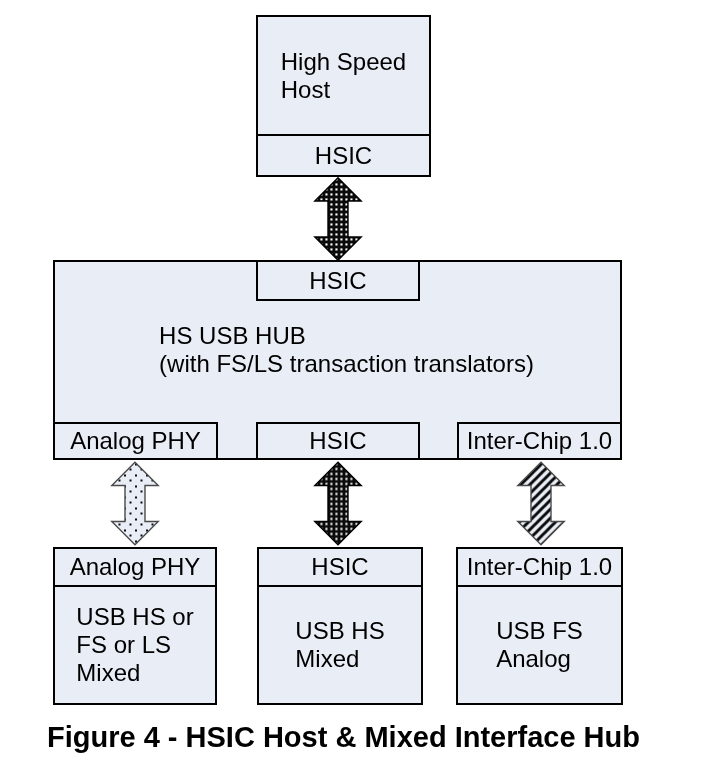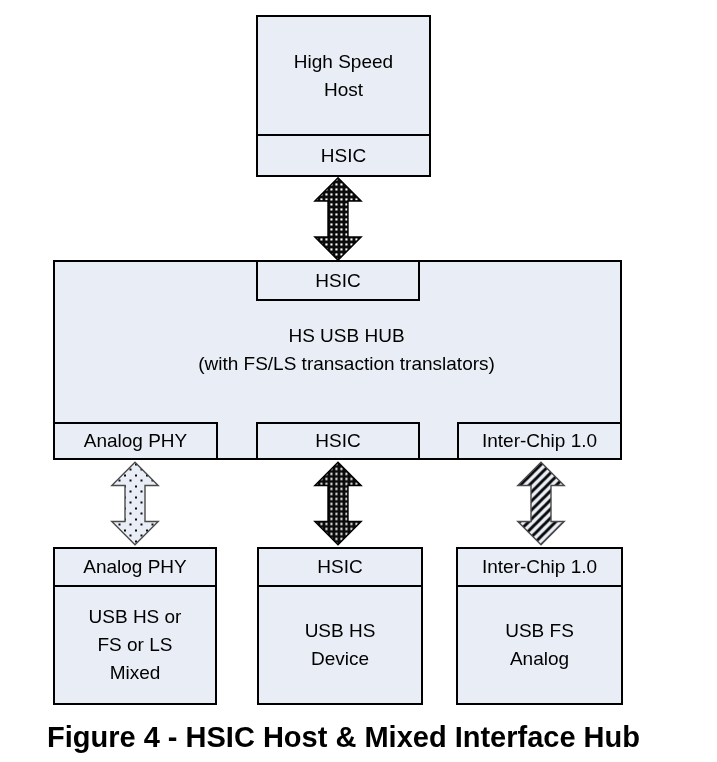--- a/index.html
+++ b/index.html
@@ -20,23 +20,22 @@
     height:762px;
     background:var(--background);
     overflow:hidden;
   }
   .box{
     position:absolute;
     background:var(--box-fill);
     border:2px solid var(--border-color);
   }
   .label{
-    font-size:19px;
+    font-size:24px;
     line-height:28px;
-    text-align:center;
     white-space:pre-line;
   }
   
   .host{left:256px;top:15px;width:175px;height:162px;display:flex;flex-direction:column;}
   .host-title{flex:1;display:flex;align-items:center;justify-content:center;}
   .strip{
     border-top:2px solid var(--border-color);
     height:41px;
     display:flex;align-items:center;justify-content:center;
   }
@@ -156,21 +155,21 @@
 Mixed</div>
     </div>
   </div>
 
   <div class="box device device-2">
     <div class="device-port">
       <div class="label">HSIC</div>
     </div>
     <div class="device-body">
       <div class="label">USB HS
-Device</div>
+Mixed</div>
     </div>
   </div>
 
   <div class="box device device-3">
     <div class="device-port">
       <div class="label">Inter-Chip 1.0</div>
     </div>
     <div class="device-body">
       <div class="label">USB FS
 Analog</div>

